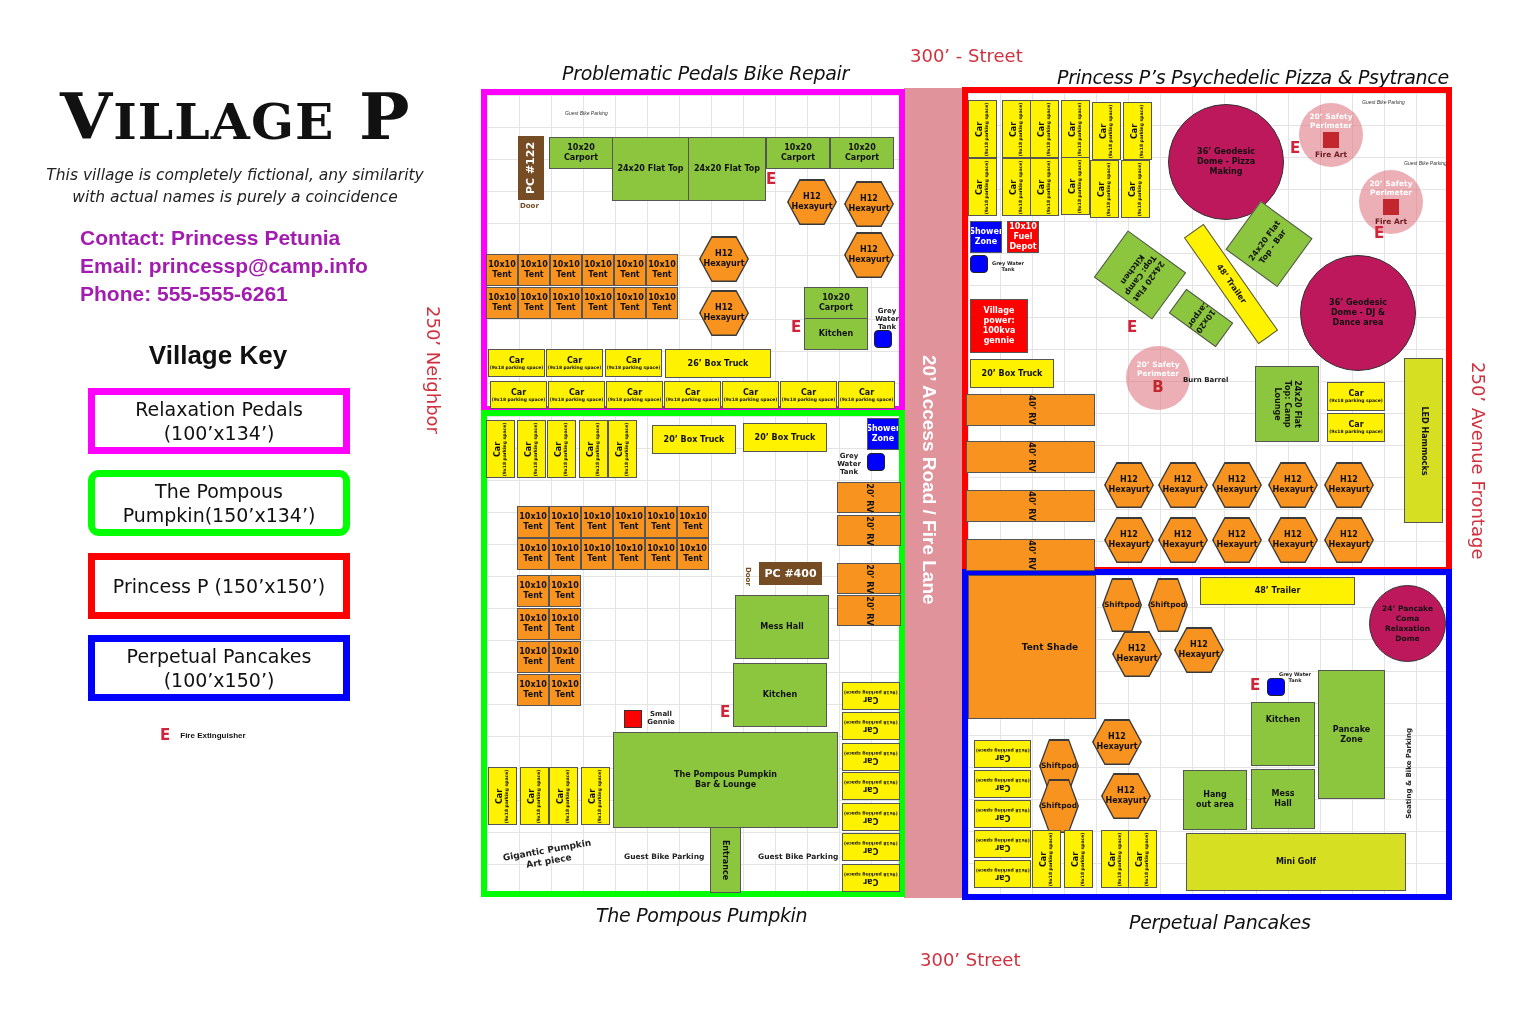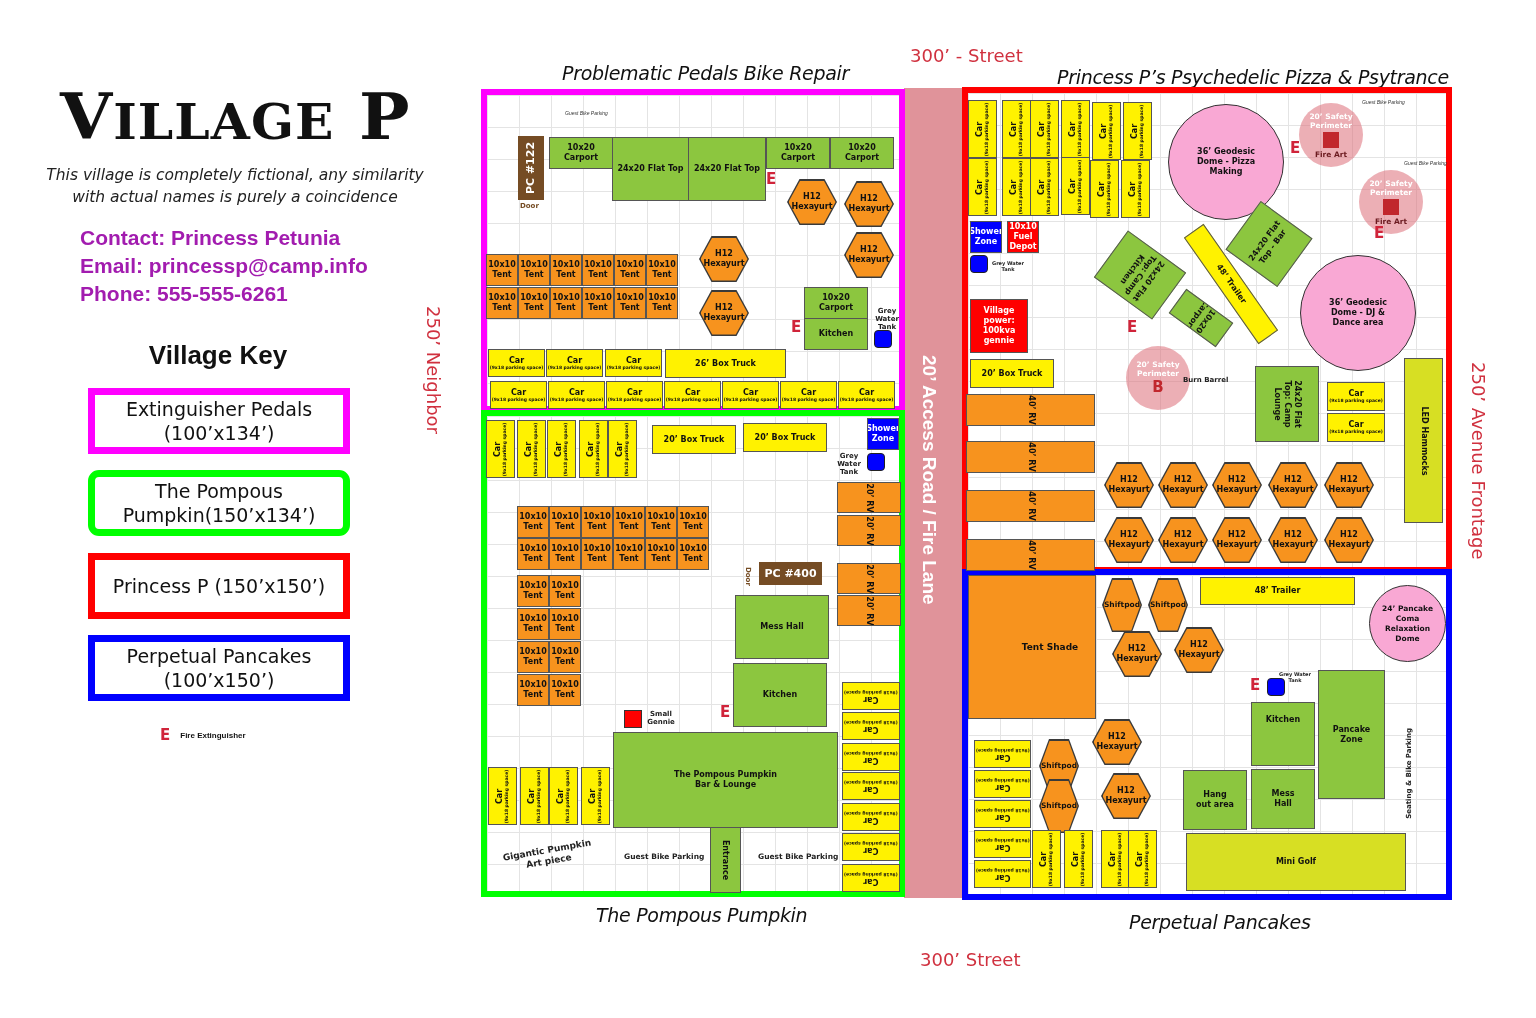--- a/index.html
+++ b/index.html
@@ -35,41 +35,41 @@
   .br { background:#754c24; color:#fff; border:none; }
   .car { font-size:8px; line-height:9px; }
   .car small { display:block; font-size:4.5px; line-height:6px; font-weight:bold; }
   .rot90 > span { transform:rotate(-90deg); white-space:nowrap; display:block; }
   .rot180 > span { transform:rotate(180deg); display:block; }
   .rotp90 > span { transform:rotate(90deg); white-space:nowrap; display:block; }
   .hex { position:absolute; width:50px; height:46px; clip-path:polygon(25% 0,75% 0,100% 50%,75% 100%,25% 100%,0 50%); background:#3a3a3a; }
   .hex > div { position:absolute; inset:1.5px; clip-path:polygon(25% 0,75% 0,100% 50%,75% 100%,25% 100%,0 50%); background:#f7931e; display:flex; align-items:center; justify-content:center; text-align:center; font-weight:bold; font-size:8px; line-height:10px; font-family:"DejaVu Sans", sans-serif; }
   .hex.sp { width:40px; height:54px; }
   .hex.sp > div { font-size:7.5px; }
-  .circle { position:absolute; border-radius:50%; border:1.2px solid #333; background:#f9a8d4; display:flex; align-items:center; justify-content:center; text-align:center; font-weight:bold; font-size:8px; line-height:10px; box-sizing:border-box; font-family:"DejaVu Sans", sans-serif; }
+  .circle { position:absolute; border-radius:50%; border:1.2px solid #333; background:#be185d; display:flex; align-items:center; justify-content:center; text-align:center; font-weight:bold; font-size:8px; line-height:10px; box-sizing:border-box; font-family:"DejaVu Sans", sans-serif; }
   .safety { position:absolute; border-radius:50%; background:rgba(220,110,120,0.55); display:flex; flex-direction:column; align-items:center; justify-content:center; font-weight:bold; font-size:7.5px; color:#fff; line-height:9px; text-align:center; font-family:"DejaVu Sans", sans-serif; }
   .safety .sq { width:16px; height:16px; background:#c1272d; margin:2px 0; }
   .safety .fa { color:#6b1a1f; }
   .E { position:absolute; color:#d0243a; font-weight:bold; font-size:15px; font-family:"DejaVu Sans", sans-serif; }
   .tiny { position:absolute; font-size:5px; font-style:italic; color:#333; }
   .note { position:absolute; font-size:7px; font-weight:bold; color:#222; text-align:center; line-height:8px; font-family:"DejaVu Sans", sans-serif; }
   .tank { position:absolute; width:16px; height:16px; background:#0000ff; border:1px solid #222; border-radius:4px; }
 </style>
 </head>
 <body>
 
 <div class="abs title"><span>V</span><span class="small">ILLAGE</span> <span>P</span></div>
 <div class="abs disclaimer">This village is completely fictional, any similarity with actual names is purely a coincidence</div>
 <div class="abs contact">
   <div>Contact: Princess Petunia</div>
   <div>Email: princessp@camp.info</div>
   <div>Phone: 555-555-6261</div>
 </div>
 <div class="abs keytitle">Village Key</div>
-<div class="abs keybox" style="top:388px;height:52px;border-color:#ff00ff;">Extinguisher Pedals (100’x134’)</div>
+<div class="abs keybox" style="top:388px;height:52px;border-color:#ff00ff;">Relaxation Pedals (100’x134’)</div>
 <div class="abs keybox" style="top:470px;height:52px;border-color:#00ff00;border-radius:11px;">The Pompous Pumpkin(150’x134’)</div>
 <div class="abs keybox" style="top:553px;height:52px;border-color:#ff0000;">Princess P (150’x150’)</div>
 <div class="abs keybox" style="top:635px;height:52px;border-color:#0000ff;">Perpetual Pancakes (100’x150’)</div>
 <div class="abs fe-legend">
   <span class="E" style="position:static">E</span>
   <span>Fire Extinguisher</span>
 </div>
 
 <div class="abs redlbl" style="left:910px;top:45px;">300’ - Street</div>
 <div class="abs redlbl" style="left:920px;top:949px;">300’ Street</div>
@@ -138,21 +138,21 @@
 <div class="tank" style="left:874px;top:330px;"></div>
 <div class="it y car" style="left:488px;top:349px;width:57px;height:28px;">
     <span><span>Car</span><small>(9x18 parking space)</small></span>
   </div>
 <div class="it y car" style="left:546px;top:349px;width:57px;height:28px;">
     <span><span>Car</span><small>(9x18 parking space)</small></span>
   </div>
 <div class="it y car" style="left:605px;top:349px;width:57px;height:28px;">
     <span><span>Car</span><small>(9x18 parking space)</small></span>
   </div>
-<div class="it y" style="left:665px;top:349px;width:121px;height:29px;">26’ Box Truck</div>
+<div class="it y" style="left:665px;top:349px;width:106px;height:29px;">26’ Box Truck</div>
 <div class="it y car" style="left:490px;top:381px;width:57px;height:28px;">
     <span><span>Car</span><small>(9x18 parking space)</small></span>
   </div>
 <div class="it y car" style="left:548px;top:381px;width:57px;height:28px;">
     <span><span>Car</span><small>(9x18 parking space)</small></span>
   </div>
 <div class="it y car" style="left:606px;top:381px;width:57px;height:28px;">
     <span><span>Car</span><small>(9x18 parking space)</small></span>
   </div>
 <div class="it y car" style="left:664px;top:381px;width:57px;height:28px;">

